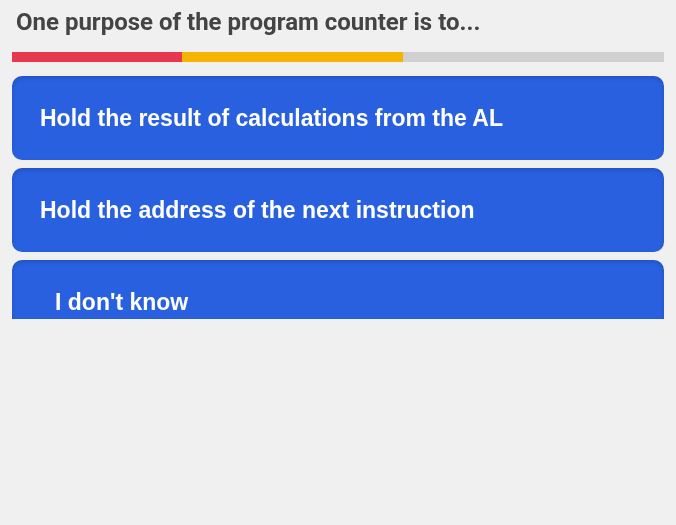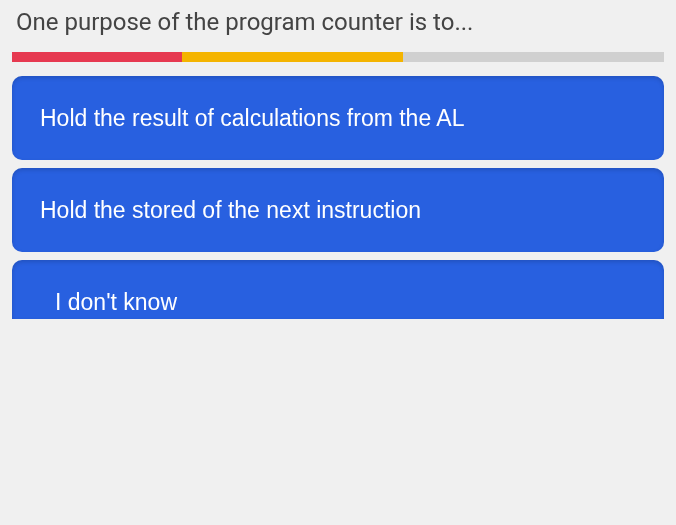--- a/index.html
+++ b/index.html
@@ -13,21 +13,21 @@
       width: 676px;
       height: 525px;
       overflow: hidden;
     }
     .question-container {
       padding: 8px 12px 0 12px;
     }
     .question-text {
       font-size: 24px;
       color: #444;
-      font-weight: 400;
+      font-weight: 700;
       margin-bottom: 16px;
       margin-left: 4px;
     }
     .progress-bar {
       display: flex;
       height: 10px;
       width: 100%;
       margin-bottom: 14px;
     }
     .progress-segment {
@@ -49,21 +49,21 @@
       display: flex;
       flex-direction: column;
       gap: 8px;
     }
     .answer-option {
       background: #2860e0;
       color: #ffffff;
       border-radius: 10px;
       padding: 26px 28px;
       font-size: 23px;
-      font-weight: 400;
+      font-weight: 700;
       cursor: pointer;
       border: none;
       text-align: left;
       line-height: 1.4;
       box-shadow: inset 0 2px 4px rgba(0,0,0,0.15);
     }
     .answer-option.partial {
       padding-bottom: 0;
       border-bottom-left-radius: 0;
       border-bottom-right-radius: 0;
@@ -81,19 +81,19 @@
     <div class="progress-segment progress-red"></div>
     <div class="progress-segment progress-yellow"></div>
     <div class="progress-segment progress-gray"></div>
   </div>
 
   <div class="answers">
     <button class="answer-option">
       <span>Hold the result of calculations from the AL</span>
     </button>
     <button class="answer-option">
-      <span>Hold the stored of the next instruction</span>
+      <span>Hold the address of the next instruction</span>
     </button>
     <button class="answer-option partial">
       <span>I don't know</span>
     </button>
   </div>
 </div>
 
 </body></html>

